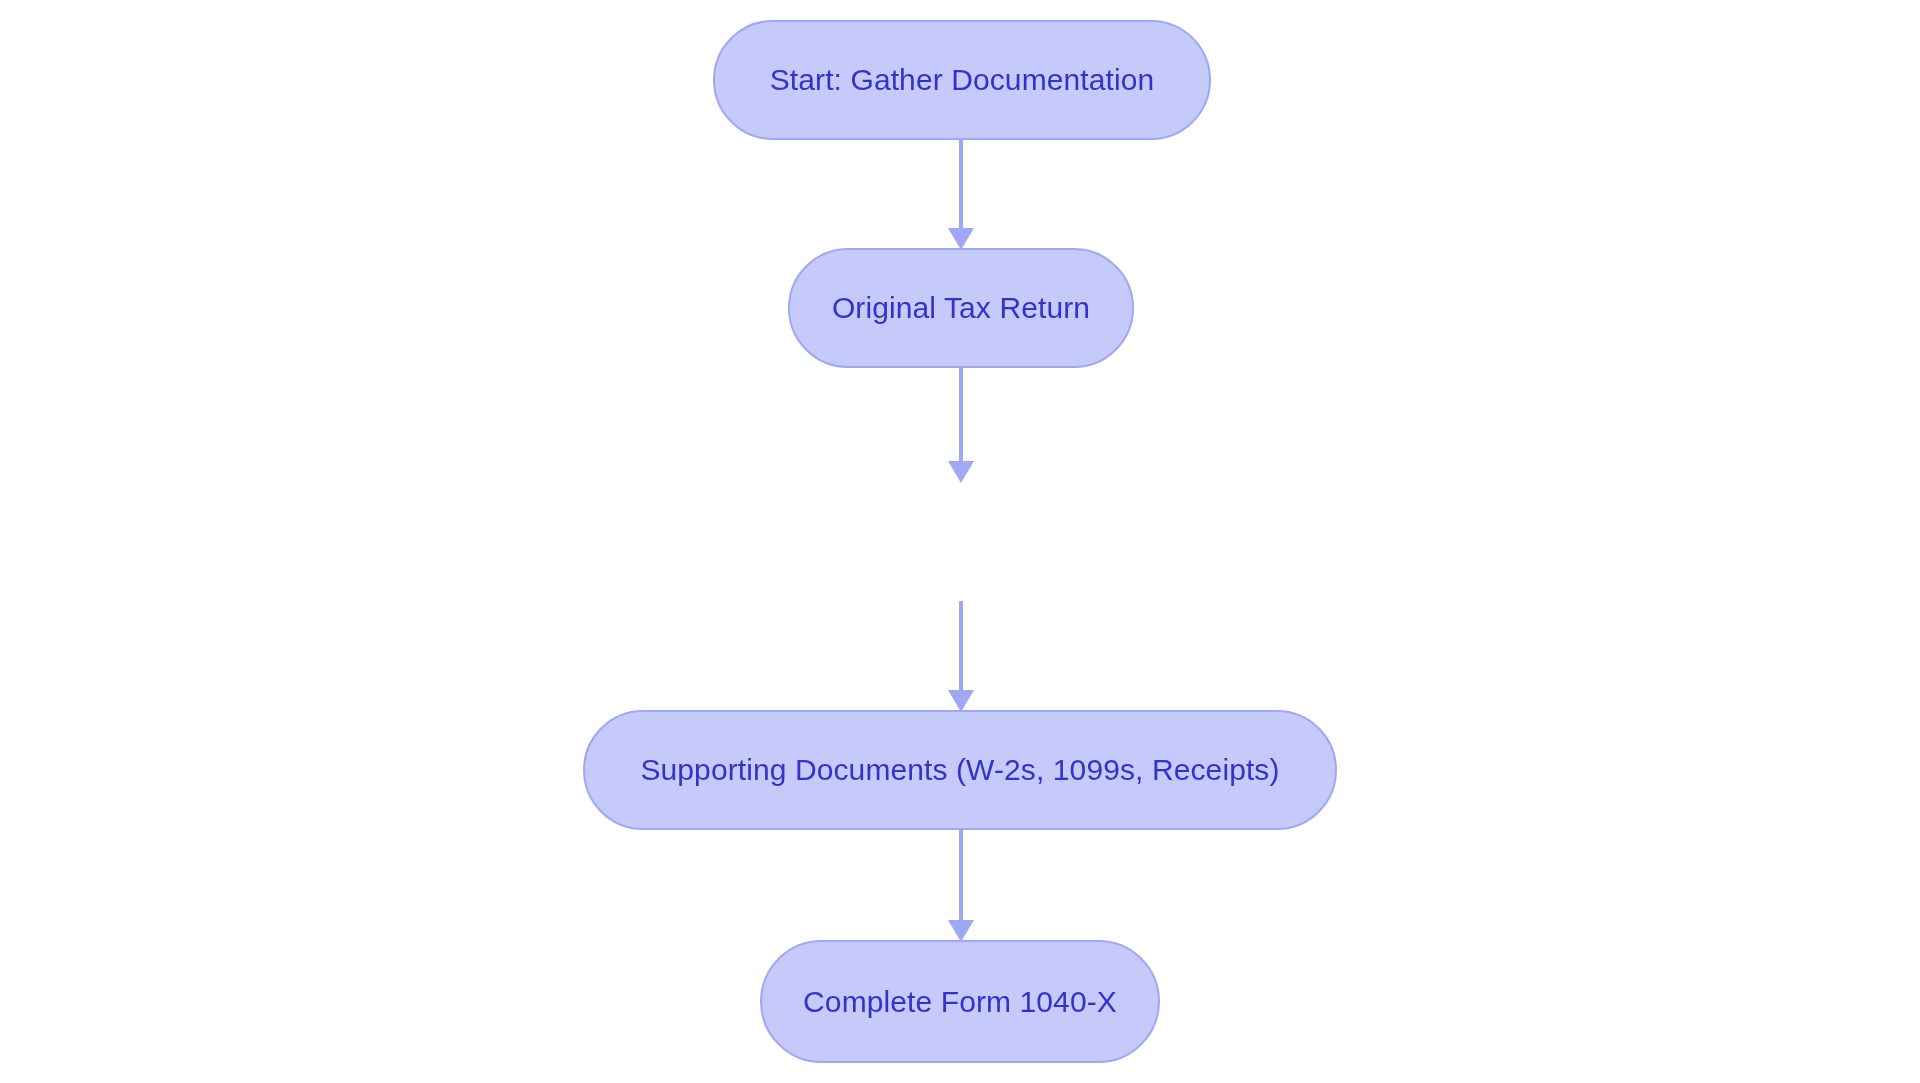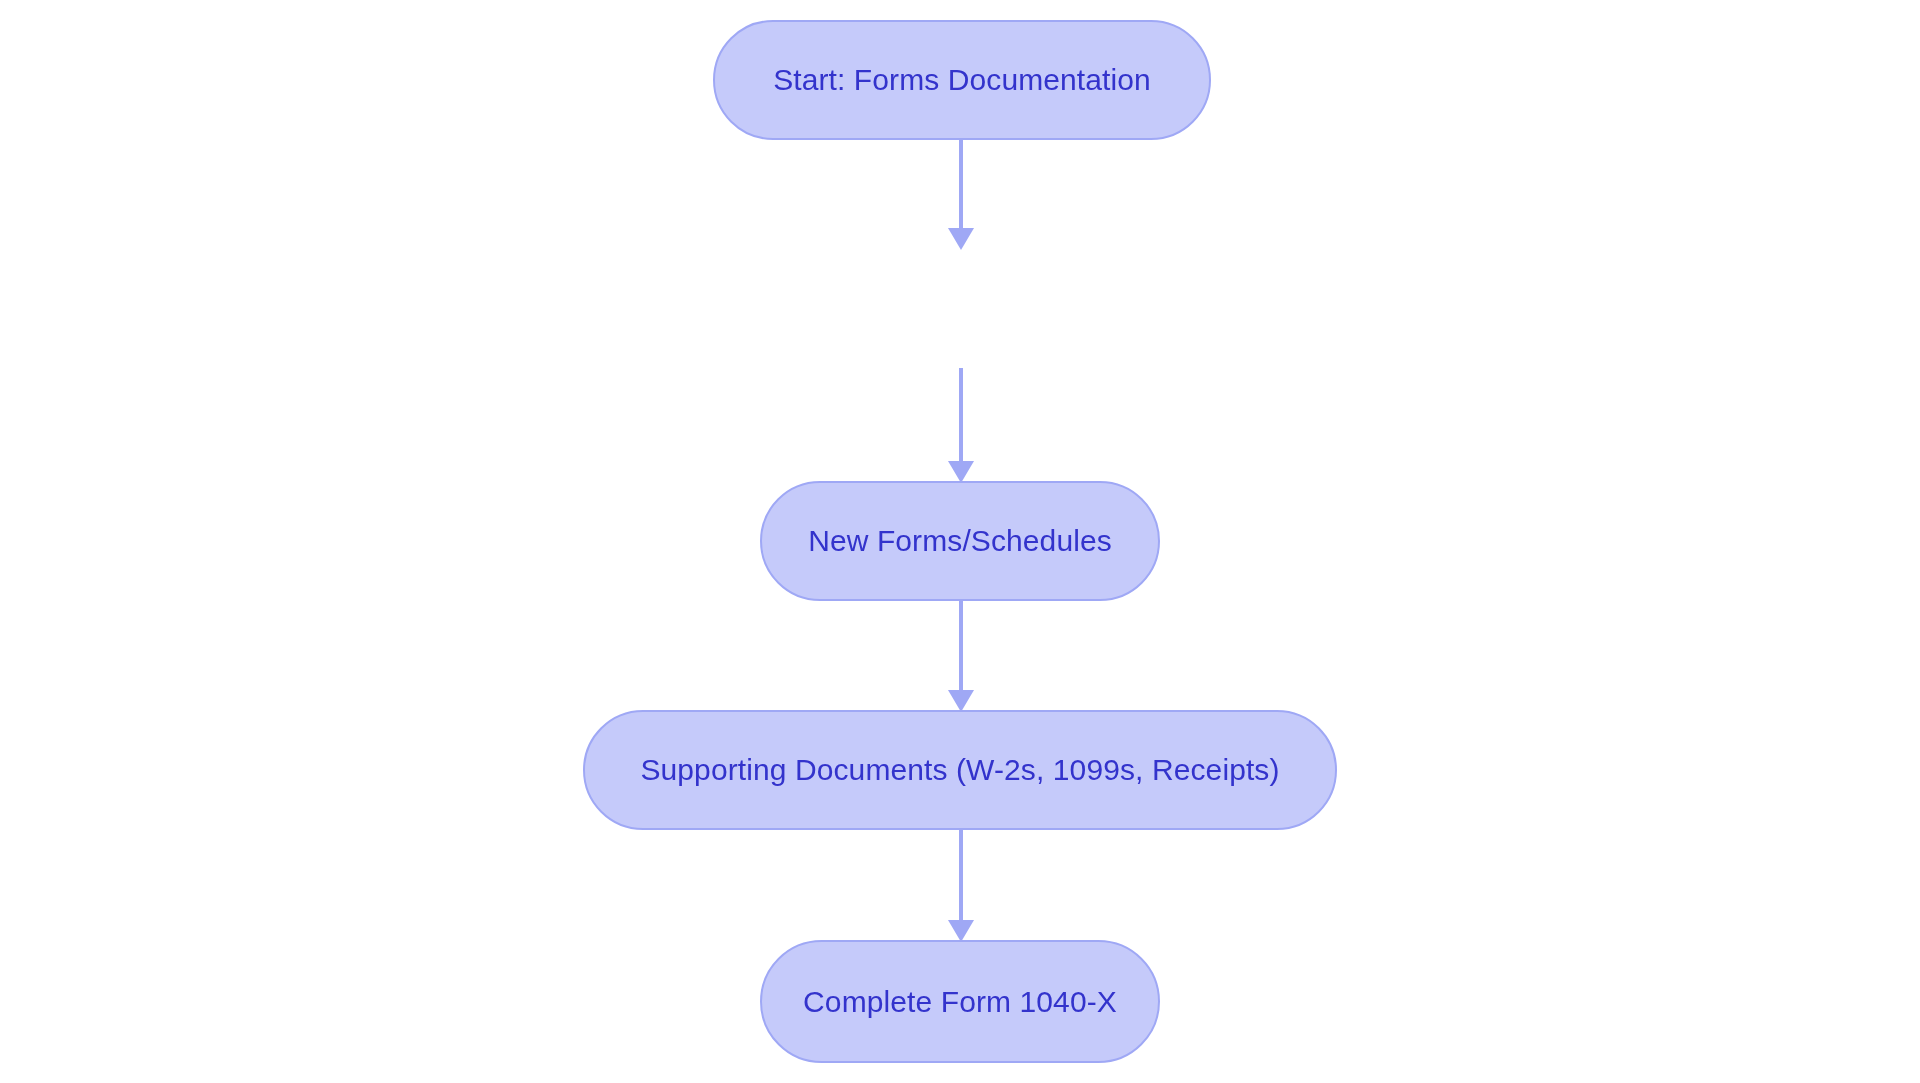--- a/index.html
+++ b/index.html
@@ -98,27 +98,27 @@
       <polygon class="conn-head" points="948,690 974,690 961,712"></polygon>
     </g>
 
     <g>
       <line class="conn-line" x1="961" y1="830" x2="961" y2="922"></line>
       <polygon class="conn-head" points="948,920 974,920 961,942"></polygon>
     </g>
   </svg>
 
   <div class="flow-node" id="node-1">
-    <span class="node-label">Start: Forms Documentation</span>
+    <span class="node-label">Start: Gather Documentation</span>
   </div>
 
+  <div class="flow-node" id="node-2">
+    <span class="node-label">Original Tax Return</span>
+  </div>
 
-  <div class="flow-node" id="node-3">
-    <span class="node-label">New Forms/Schedules</span>
-  </div>
 
   <div class="flow-node" id="node-4">
     <span class="node-label">Supporting Documents (W-2s, 1099s, Receipts)</span>
   </div>
 
   <div class="flow-node" id="node-5">
     <span class="node-label">Complete Form 1040-X</span>
   </div>
 
 </div>

